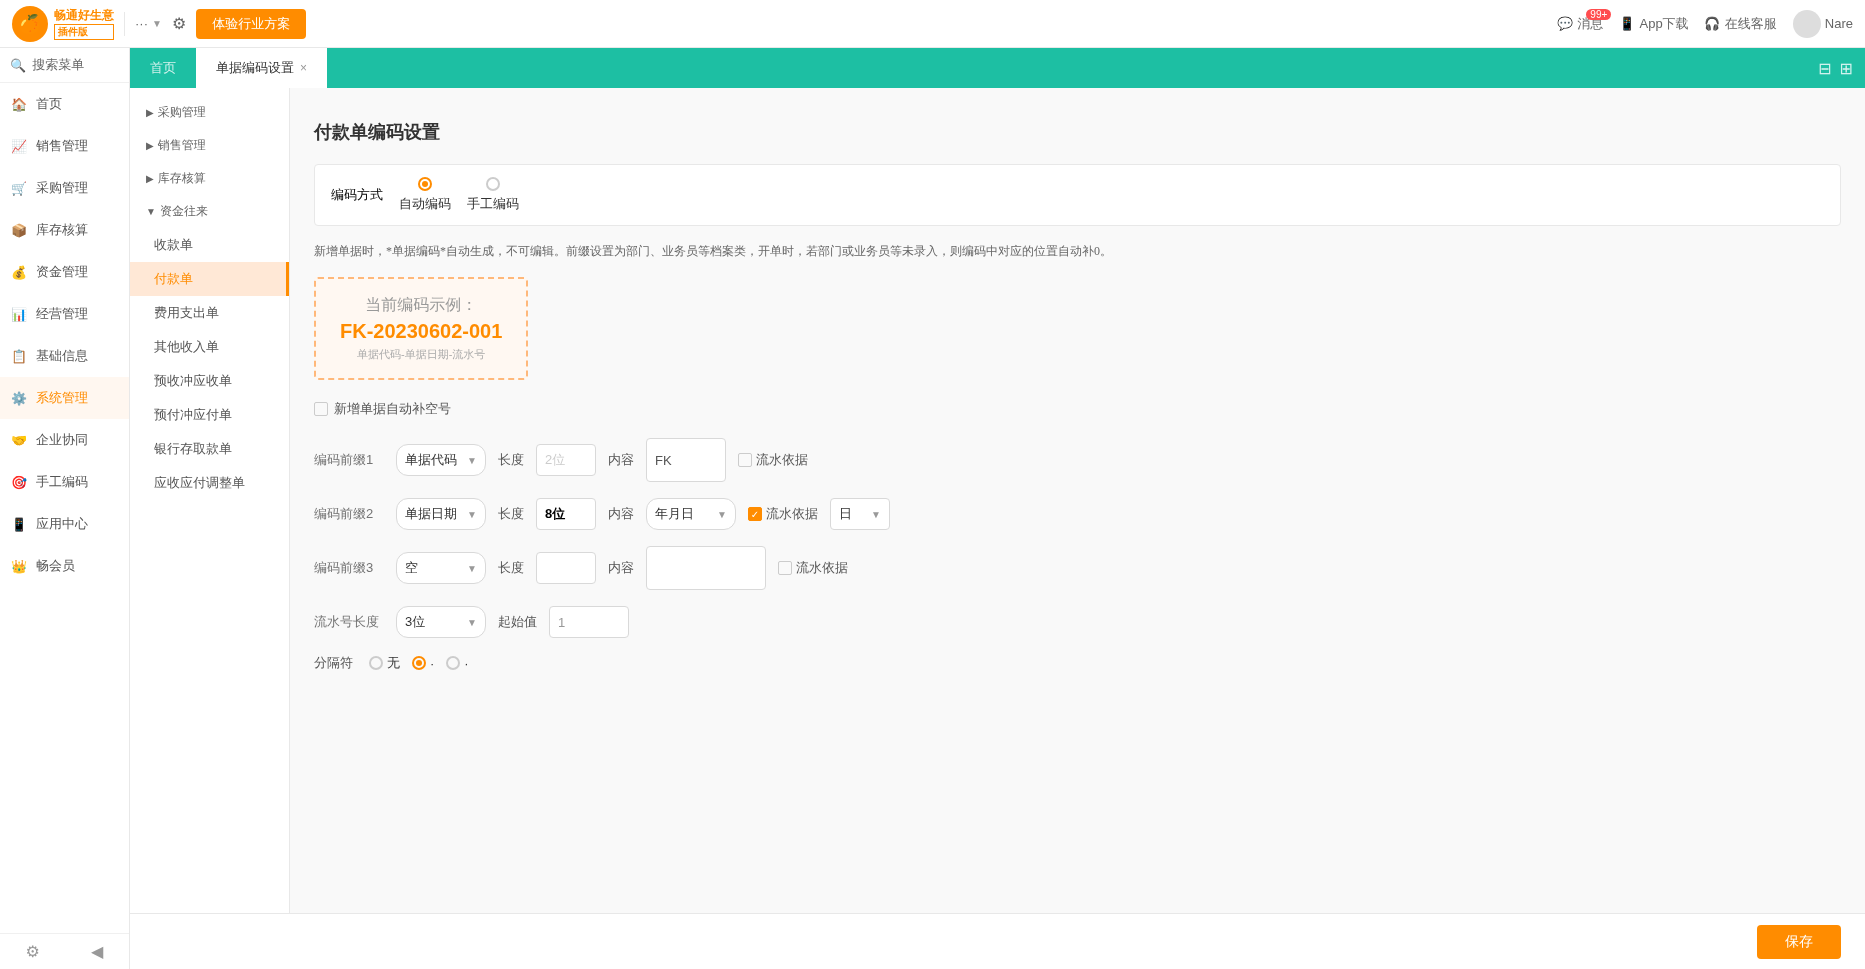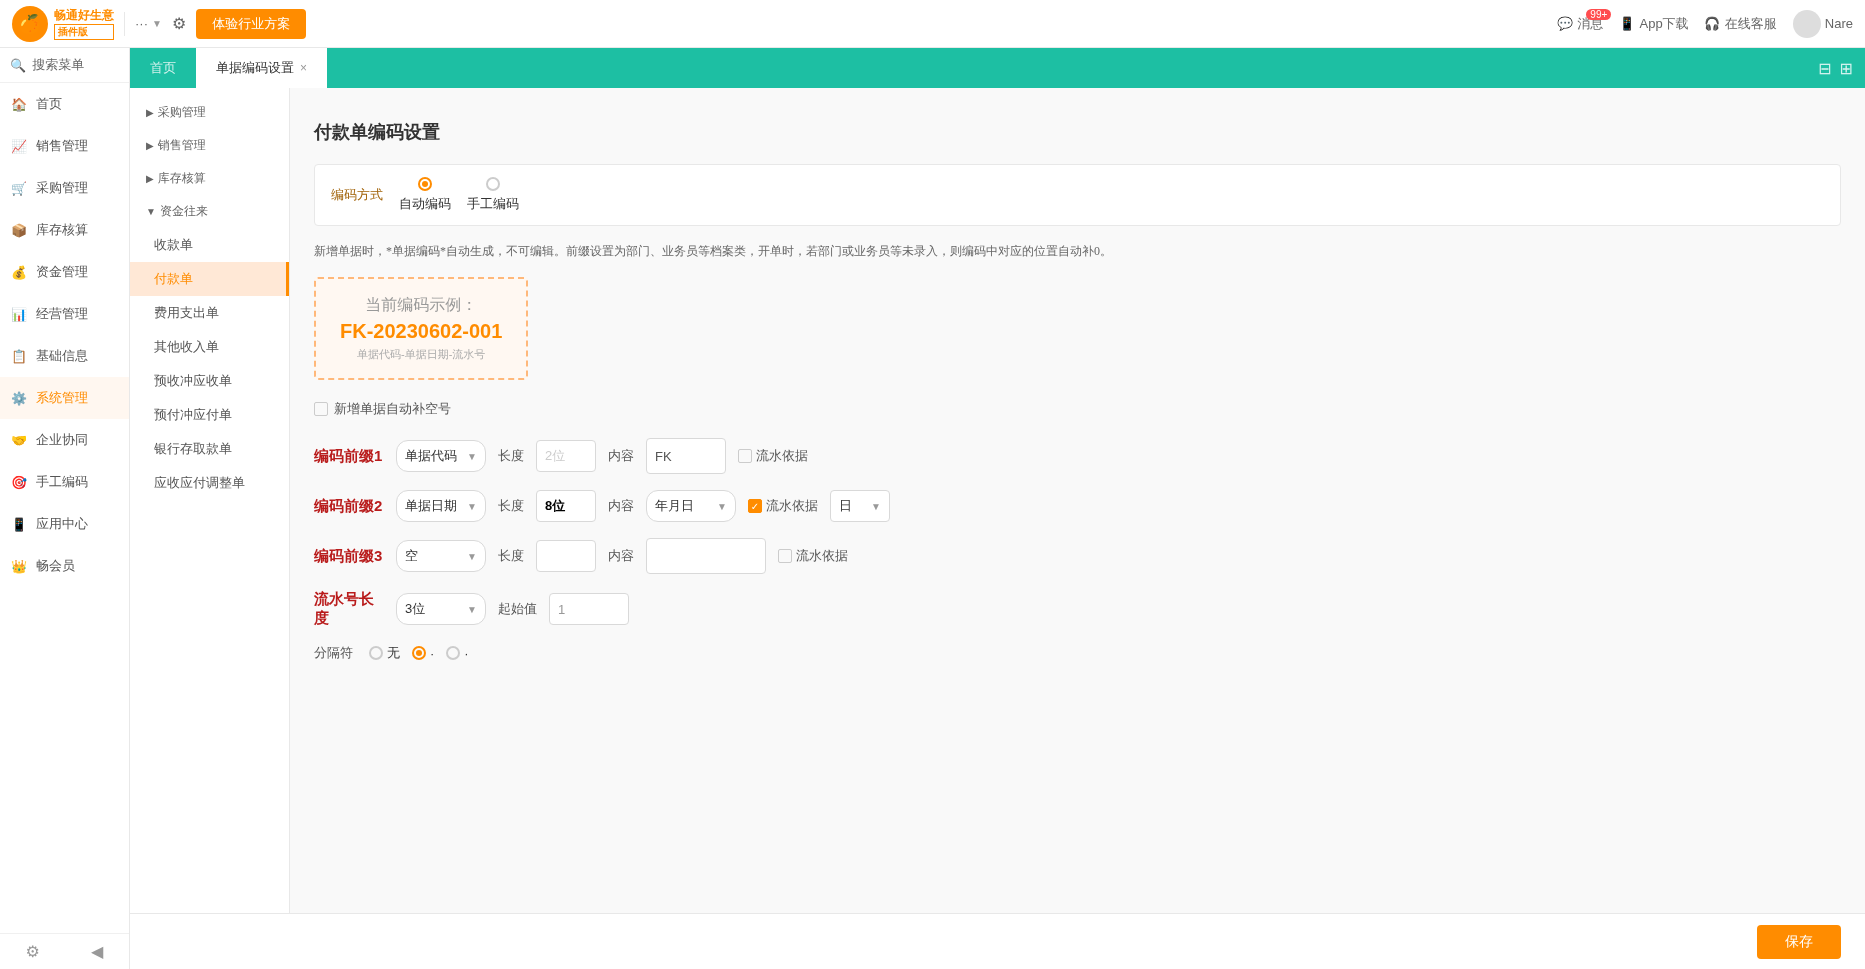--- a/index.html
+++ b/index.html
@@ -50,47 +50,47 @@
     .submenu-group-title .arrow { font-size: 10px; }
     .submenu-item { padding: 8px 24px; color: #555; font-size: 13px; cursor: pointer; }
     .submenu-item.active { background: #ffe8d6; color: #ff8c00; border-right: 3px solid #ff8c00; }
 
     
     .main-content { flex: 1; padding: 32px 24px; background: #f9f9f9; }
     .page-title { font-size: 18px; font-weight: bold; color: #333; margin-bottom: 20px; }
 
     
     .encode-method { display: flex; align-items: center; gap: 16px; padding: 12px 16px; background: #fff; border-radius: 4px; margin-bottom: 16px; border: 1px solid #e8e8e8; }
-    .encode-method-label { font-size: 13px; color: #a16207; }
+    .encode-method-label { font-size: 13px; color: #000000; }
     .radio-group { display: flex; align-items: center; gap: 16px; }
     .radio-item { display: flex; align-items: center; gap: 4px; cursor: pointer; font-size: 13px; flex-direction: column; }
     .radio-dot { width: 14px; height: 14px; border-radius: 50%; border: 2px solid #ccc; display: flex; align-items: center; justify-content: center; }
     .radio-dot.checked { border-color: #ff8c00; }
     .radio-dot.checked::after { content: ''; width: 6px; height: 6px; background: #ff8c00; border-radius: 50%; }
 
     
     .info-text { font-size: 12px; color: #666; margin-bottom: 16px; line-height: 1.6; font-family: Liberation Serif, serif; }
 
     
     .code-preview { display: inline-block; border: 2px dashed #ffb87a; background: #fff8f2; border-radius: 4px; padding: 16px 24px; margin-bottom: 20px; text-align: center; }
     .code-preview-label { font-size: 16px; color: #999; margin-bottom: 4px; }
     .code-preview-value { font-size: 20px; font-weight: bold; color: #ff8c00; }
 
     
     .autofill-row { display: flex; align-items: center; gap: 6px; margin-bottom: 20px; font-size: 13px; color: #555; }
     .checkbox-box { width: 14px; height: 14px; border: 1px solid #ccc; border-radius: 2px; cursor: pointer; display: flex; align-items: center; justify-content: center; }
 
     
     .form-row { display: flex; align-items: center; gap: 12px; margin-bottom: 16px; flex-wrap: wrap; }
-    .form-label { width: 70px; font-size: 15px; color: #b91c1c; flex-shrink: 0; font-weight: bold; }
+    .form-label { width: 70px; font-size: 13px; color: #737373; flex-shrink: 0; }
     .form-select { height: 32px; border: 1px solid #d9d9d9; border-radius: 12px; padding: 0 8px; font-size: 13px; background: #fff; display: flex; align-items: center; justify-content: space-between; cursor: pointer; min-width: 90px; gap: 6px; }
     .form-select-arrow { color: #999; font-size: 10px; }
     .form-input { height: 32px; border: 1px solid #d9d9d9; border-radius: 4px; padding: 0 8px; font-size: 13px; background: #fff; display: flex; align-items: center; min-width: 60px; color: #999; }
     .form-field-label { font-size: 13px; color: #555; flex-shrink: 0; }
-    .form-field-value { height: 36px; border: 1px solid #d9d9d9; border-radius: 4px; padding: 0 8px; font-size: 13px; background: #fff; display: flex; align-items: center; min-width: 80px; color: #555; }
+    .form-field-value { height: 44px; border: 1px solid #d9d9d9; border-radius: 4px; padding: 0 8px; font-size: 13px; background: #fff; display: flex; align-items: center; min-width: 80px; color: #555; }
     .form-checkbox-item { display: flex; align-items: center; gap: 4px; font-size: 13px; color: #555; }
     .form-checkbox { width: 14px; height: 14px; border: 1px solid #ccc; border-radius: 2px; cursor: pointer; display: flex; align-items: center; justify-content: center; flex-shrink: 0; }
     .form-checkbox.checked { background: #ff8c00; border-color: #ff8c00; color: white; font-size: 10px; }
 
     
     .separator-row { display: flex; align-items: center; gap: 16px; margin-bottom: 16px; }
     .separator-label { font-size: 13px; color: #555; }
     .separator-options { display: flex; align-items: center; gap: 12px; }
     .separator-radio { display: flex; align-items: center; gap: 4px; font-size: 13px; cursor: pointer; }
 

